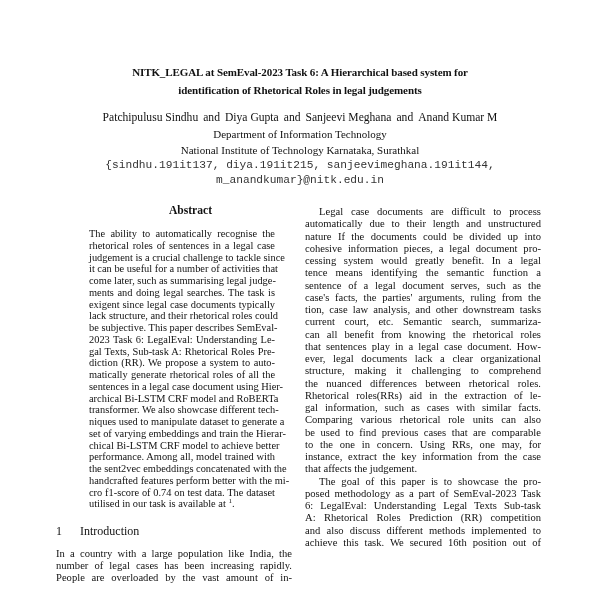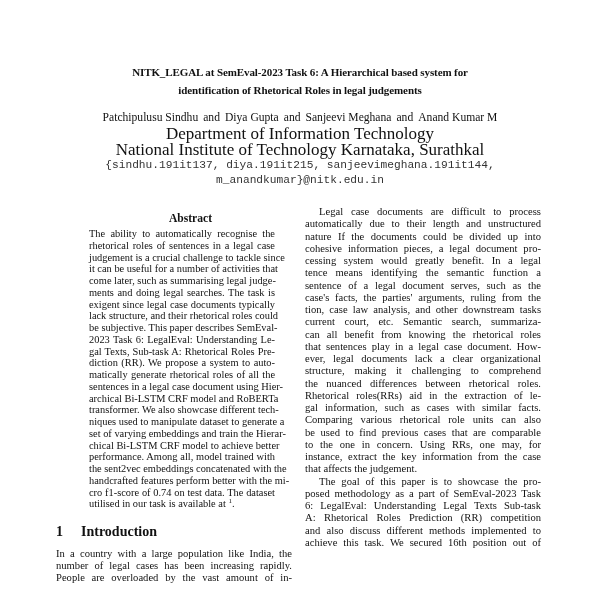--- a/index.html
+++ b/index.html
@@ -15,40 +15,40 @@
       letter-spacing: -0.1px;
     }
     .authors {
       position: absolute; left: 40px; width: 520px; top: 110px;
       text-align: center; font-size: 11.6px; line-height: 15px;
     }
     .authors .name { font-weight: normal; }
     .authors .and { margin: 0 5px; }
     .affil {
       position: absolute; left: 40px; width: 520px; top: 126px;
-      text-align: center; font-size: 17px; line-height: 16px;
+      text-align: center; font-size: 11px; line-height: 16px;
     }
     .email {
       position: absolute; left: 40px; width: 520px; top: 158px;
       text-align: center; font-family: "Liberation Mono", monospace;
       font-size: 11.2px; line-height: 15px; color: #333;
     }
     .abstract-head {
       position: absolute; left: 89px; width: 203px; top: 204px;
-      text-align: center; font-weight: bold; font-size: 11.6px; margin-top: 8px;
+      text-align: center; font-weight: bold; font-size: 11.6px;
     }
     .abstract {
       position: absolute; left: 89px; width: 186px; top: 228px;
       font-size: 10.4px; line-height: 11.75px; text-align: justify;
     }
     .abstract .line, .col .line { display: block; text-align: justify; text-align-last: justify; white-space: nowrap; }
     .abstract .line.last, .col .line.last { text-align-last: left; }
     .section-head {
       position: absolute; left: 56px; top: 524px;
-      font-weight: bold; font-size: 14px;
+      font-weight: normal; font-size: 12px;
     }
     .section-head .num { margin-right: 18px; }
     .intro {
       position: absolute; left: 56px; width: 236px; top: 548px;
       font-size: 10.6px; line-height: 12.2px;
     }
     .col-right {
       position: absolute; left: 305px; width: 236px; top: 206px;
       font-size: 10.6px; line-height: 12.25px;
     }

